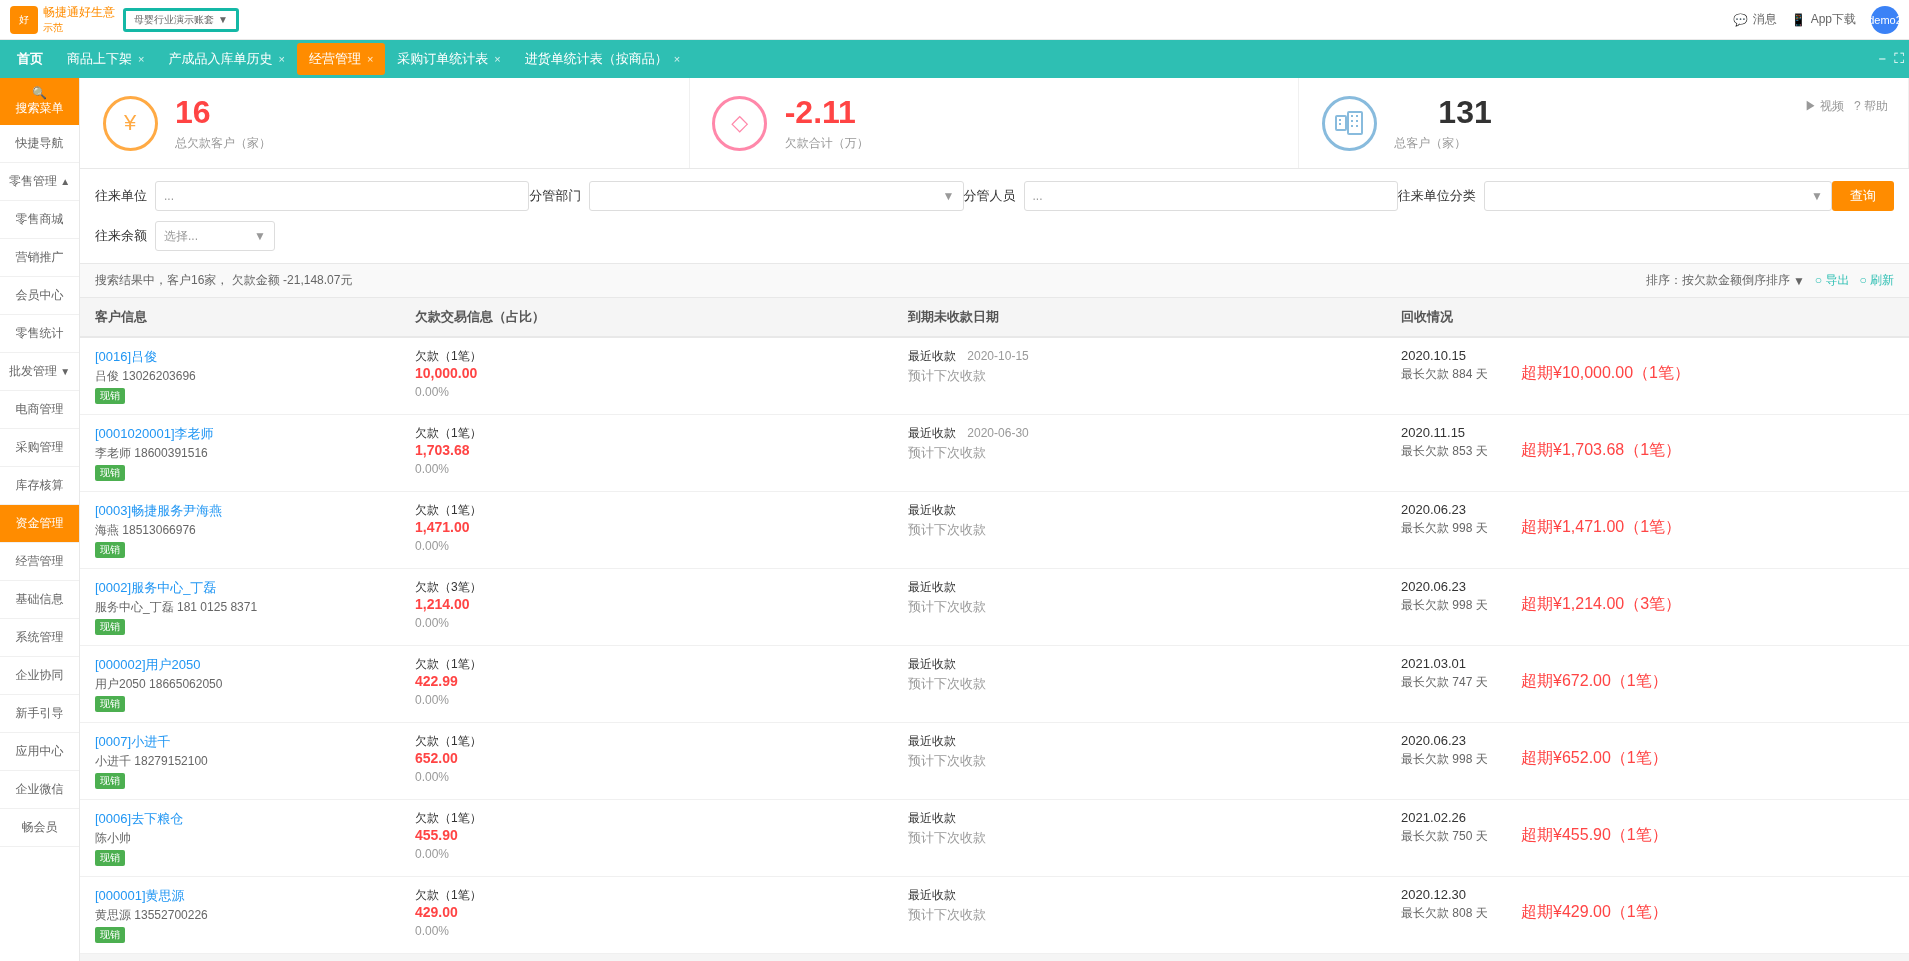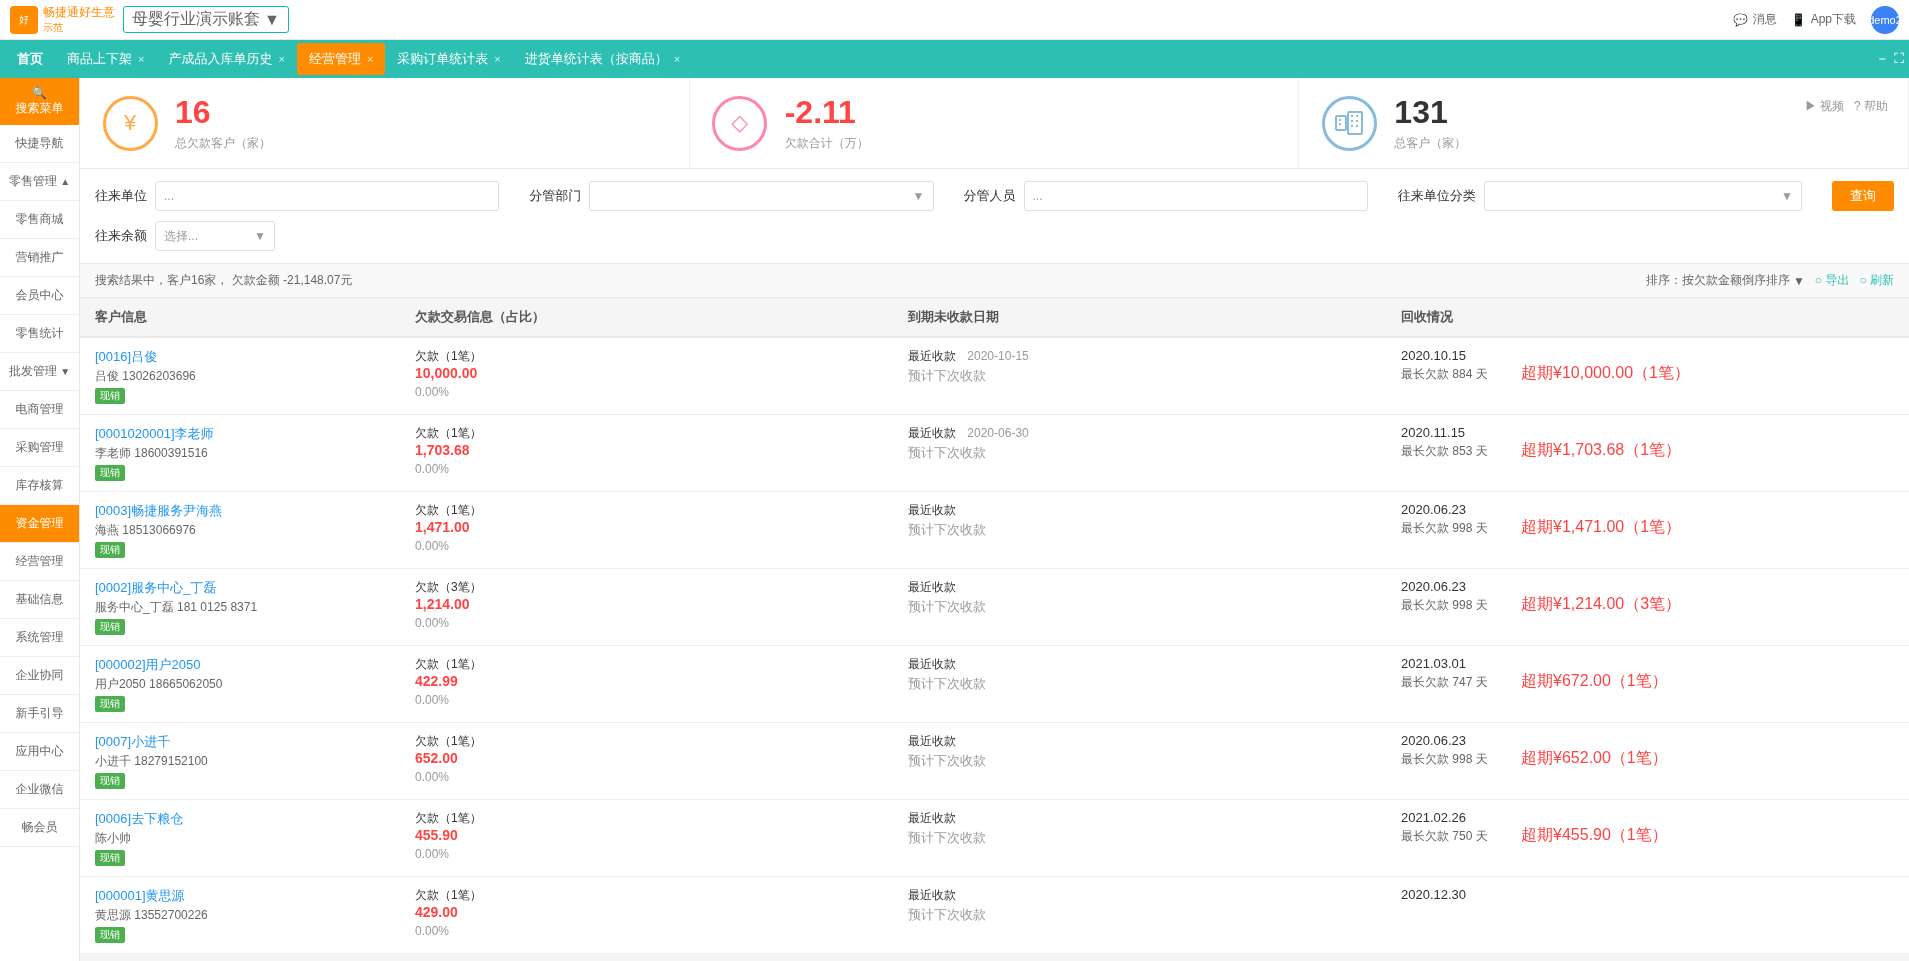--- a/index.html
+++ b/index.html
@@ -4,21 +4,21 @@
   <style>
     * { box-sizing: border-box; margin: 0; padding: 0; font-family: 'Microsoft YaHei', Arial, sans-serif; }
     body { background: #f5f5f5; font-size: 13px; color: #333; }
     
     
     .top-bar { display: flex; align-items: center; justify-content: space-between; background: #fff; height: 40px; padding: 0 10px; border-bottom: 1px solid #e8e8e8; }
     .top-left { display: flex; align-items: center; gap: 8px; }
     .logo-area { display: flex; align-items: center; gap: 5px; }
     .logo-icon { width: 28px; height: 28px; background: #ff8c00; border-radius: 4px; display: flex; align-items: center; justify-content: center; color: white; font-size: 10px; }
     .app-name { font-size: 12px; color: #ff8c00; text-align: right; }
-    .store-selector { display: flex; align-items: center; gap: 4px; font-size: 16px; color: #666; border: 1px solid #14b8a6; border-radius: 3px; padding: 2px 8px; cursor: pointer; }
+    .store-selector { display: flex; align-items: center; gap: 4px; font-size: 10px; color: #666; border: 3px solid #14b8a6; border-radius: 3px; padding: 2px 8px; cursor: pointer; }
     .top-right { display: flex; align-items: center; gap: 15px; }
     .top-btn { display: flex; align-items: center; gap: 4px; font-size: 12px; color: #666; cursor: pointer; }
     .avatar { width: 28px; height: 28px; background: #3b82f6; border-radius: 50%; display: flex; align-items: center; justify-content: center; color: white; font-size: 11px; }
 
     
     .nav-tabs { display: flex; align-items: center; background: #2ebfb3; height: 38px; padding: 0 5px; overflow: hidden; }
     .nav-tab { display: flex; align-items: center; gap: 4px; padding: 0 12px; height: 32px; color: #fff; font-size: 13px; cursor: pointer; border-radius: 3px; white-space: nowrap; }
     .nav-tab.home { font-weight: bold; }
     .nav-tab.active { background: #ff8c00; }
     .nav-tab .close-x { font-size: 11px; opacity: 0.8; margin-left: 2px; }
@@ -39,28 +39,28 @@
     
     .stats-row { display: flex; background: #fff; border-bottom: 1px solid #e8e8e8; }
     .stat-card { flex: 1; display: flex; align-items: center; padding: 15px 20px; gap: 15px; border-right: 1px solid #f0f0f0; }
     .stat-icon { width: 60px; height: 60px; display: flex; align-items: center; justify-content: center; }
     .stat-icon-circle { width: 55px; height: 55px; border-radius: 50%; border: 3px solid; display: flex; align-items: center; justify-content: center; font-size: 22px; }
     .stat-icon-circle.orange { border-color: #ffaa44; color: #ffaa44; }
     .stat-icon-circle.pink { border-color: #ff88aa; color: #ff88aa; }
     .stat-icon-circle.blue { border-color: #88bbdd; color: #88bbdd; }
     .stat-value { font-size: 32px; font-weight: bold; }
     .stat-value.red { color: #ff4444; }
-    .stat-value.dark { color: #333; font-weight: 900; }
+    .stat-value.dark { color: #333; font-weight: 900; margin-left: 44px; }
     .stat-label { font-size: 12px; color: #999; margin-top: 4px; }
     .stat-top-right { margin-left: auto; display: flex; gap: 10px; font-size: 12px; color: #999; align-self: flex-start; padding-top: 5px; }
     .stat-top-right span { cursor: pointer; }
 
     
     .filter-area { background: #fff; padding: 12px 15px; border-bottom: 1px solid #e8e8e8; }
-    .filter-row { display: flex; align-items: center; gap: 30px; margin-bottom: 10px; justify-content: center; }
+    .filter-row { display: flex; align-items: center; gap: 0; margin-bottom: 10px; justify-content: center; }
     .filter-item { display: flex; align-items: center; gap: 8px; flex: 1; }
     .filter-label { font-size: 13px; color: #333; white-space: nowrap; }
     .filter-input { flex: 1; border: 1px solid #ddd; border-radius: 3px; padding: 5px 8px; font-size: 12px; color: #999; display: flex; align-items: center; justify-content: space-between; cursor: pointer; min-height: 30px; }
     .filter-select { flex: 1; border: 1px solid #ddd; border-radius: 3px; padding: 5px 8px; font-size: 12px; color: #999; display: flex; align-items: center; justify-content: space-between; cursor: pointer; min-height: 30px; }
     .btn-query { background: #ff8c00; color: white; border: none; border-radius: 3px; padding: 6px 18px; font-size: 13px; cursor: pointer; }
     .filter-row2 { display: flex; align-items: center; gap: 15px; }
     .collapse-bar { text-align: center; padding: 5px; font-size: 12px; color: #999; cursor: pointer; }
 
     
     .results-bar { display: flex; align-items: center; justify-content: space-between; padding: 8px 15px; background: #f9f9f9; border-bottom: 1px solid #e8e8e8; }
@@ -520,18 +520,19 @@
     </div>
     <div>
       <div class="collection-info">
         <span>最近收款</span>
         
       </div>
       <div class="collection-next">预计下次收款</div>
     </div>
     <div>
       <div class="due-date">2020.12.30</div>
+      <div class="overdue-days">最长欠款 808 天 <span class="overdue-info">超期¥429.00（1笔）</span></div>
     </div>
   </div>
         </div>
     </div>
   </div>
 </div>
 
 </body></html>

